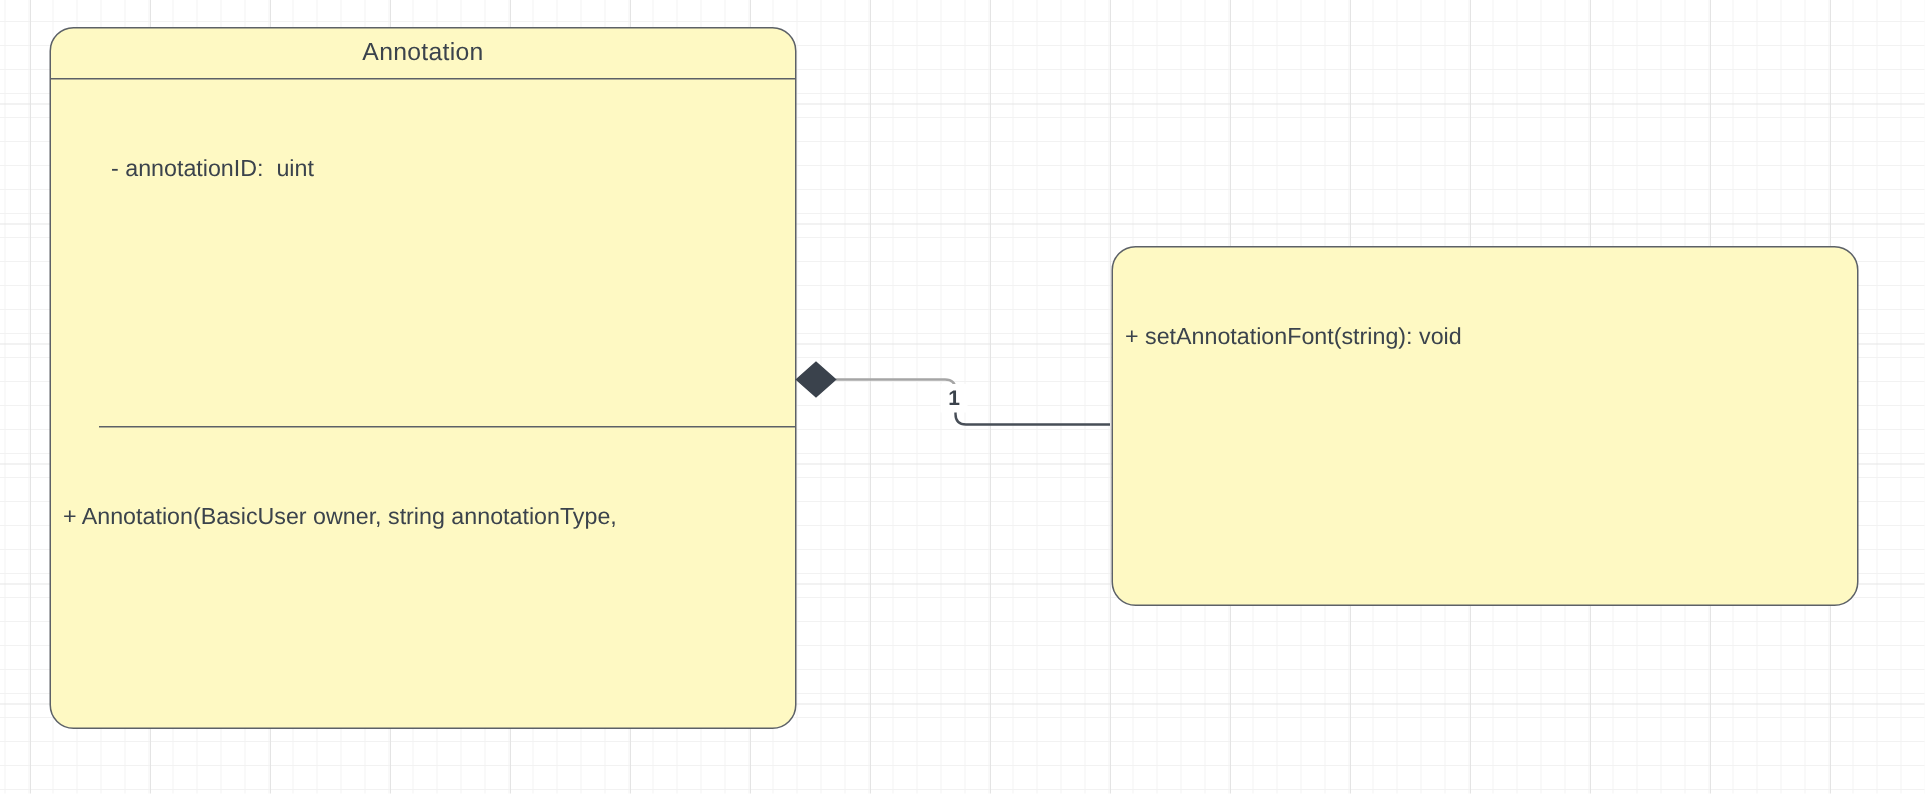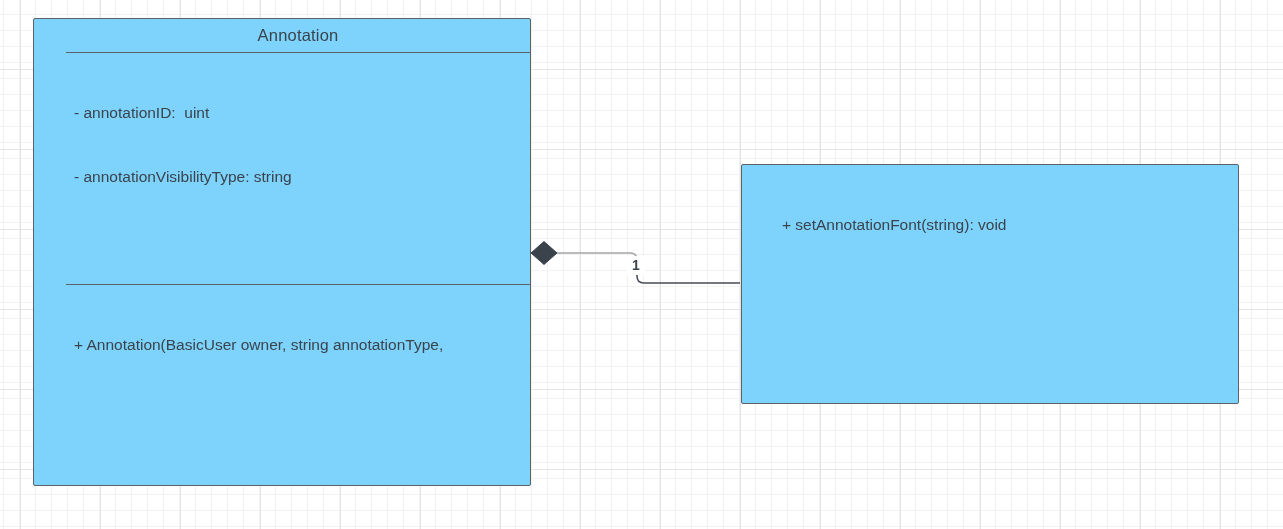--- a/index.html
+++ b/index.html
@@ -10,27 +10,26 @@
     background-image:
       linear-gradient(#e4e4e4 1px, transparent 1px),
       linear-gradient(90deg, #e4e4e4 1px, transparent 1px),
       linear-gradient(#f2f2f2 1px, transparent 1px),
       linear-gradient(90deg, #f2f2f2 1px, transparent 1px);
     background-size:80px 80px,80px 80px,16px 16px,16px 16px;
     background-position:20px 69px,20px 69px,3px 14px,3px 14px;
   }
   .uml-class{
     position:absolute;
-    background:#7dd3fc;
+    background:#fef9c3;
     border:1px solid #5c6167;
-    border-radius:2px;
+    border-radius:16px;
     color:#3b434c;
     box-sizing:border-box;
     font-size:15.5px;
-    padding-left:32px;
   }
   .uml-title{
     display:flex;align-items:center;justify-content:center;
     border-bottom:1px solid #5c6167;
     font-size:16.5px;
     box-sizing:border-box;
     letter-spacing:.2px;
   }
   .uml-section{
     box-sizing:border-box;
@@ -38,21 +37,21 @@
     line-height:21.4px;
     white-space:pre-wrap;
     overflow:hidden;
   }
   .uml-attrs{border-bottom:1px solid #5c6167;}
   .line{white-space:pre-wrap;}
 
   
   #class-annotation{left:33px;top:18px;width:498px;height:468px;}
   #class-annotation .uml-title{height:34px;}
-  #class-annotation .uml-attrs{height:232px;}
+  #class-annotation .uml-attrs{height:232px;margin-left:32px;}
   #class-annotation .uml-methods{height:201px;}
 
   
   #class-annotationtext{left:741px;top:164px;width:498px;height:240px;}
   #class-annotationtext .uml-title{height:38px;}
   #class-annotationtext .uml-attrs{height:101px;}
   #class-annotationtext .uml-methods{height:100px;}
 
   #connector-svg{position:absolute;left:0;top:0;width:1283px;height:529px;pointer-events:none;}
 
@@ -65,21 +64,20 @@
     text-align:center;line-height:19px;
   }
 </style>
 </head>
 <body>
 
 <div class="uml-class" id="class-annotation">
   <div class="uml-title">Annotation</div>
   <div class="uml-section uml-attrs">
     <div class="line">- annotationID:  uint</div>
-    <div class="line">- annotationVisibilityType: string</div>
     
     
     
     
     
     
     
   </div>
   <div class="uml-section uml-methods">
     <div class="line">+ Annotation(BasicUser owner, string annotationType,</div>

